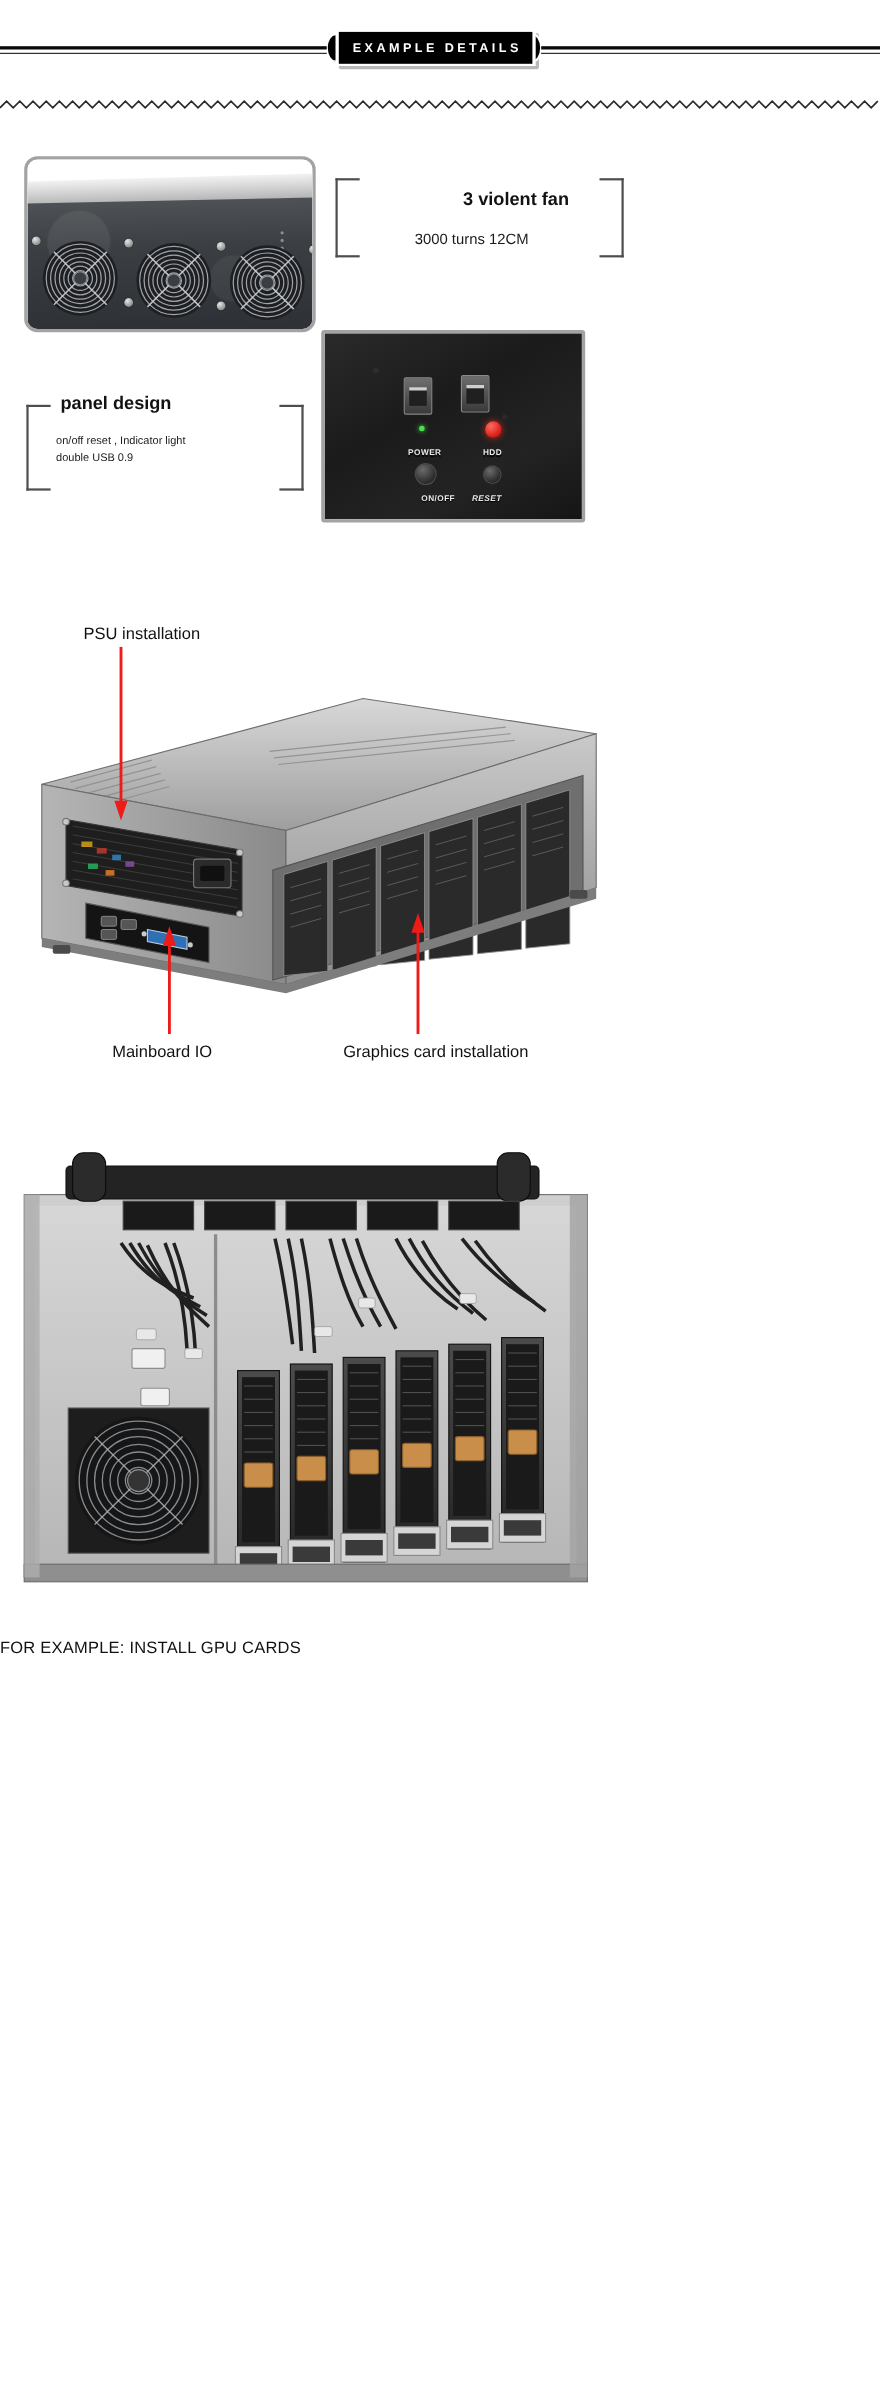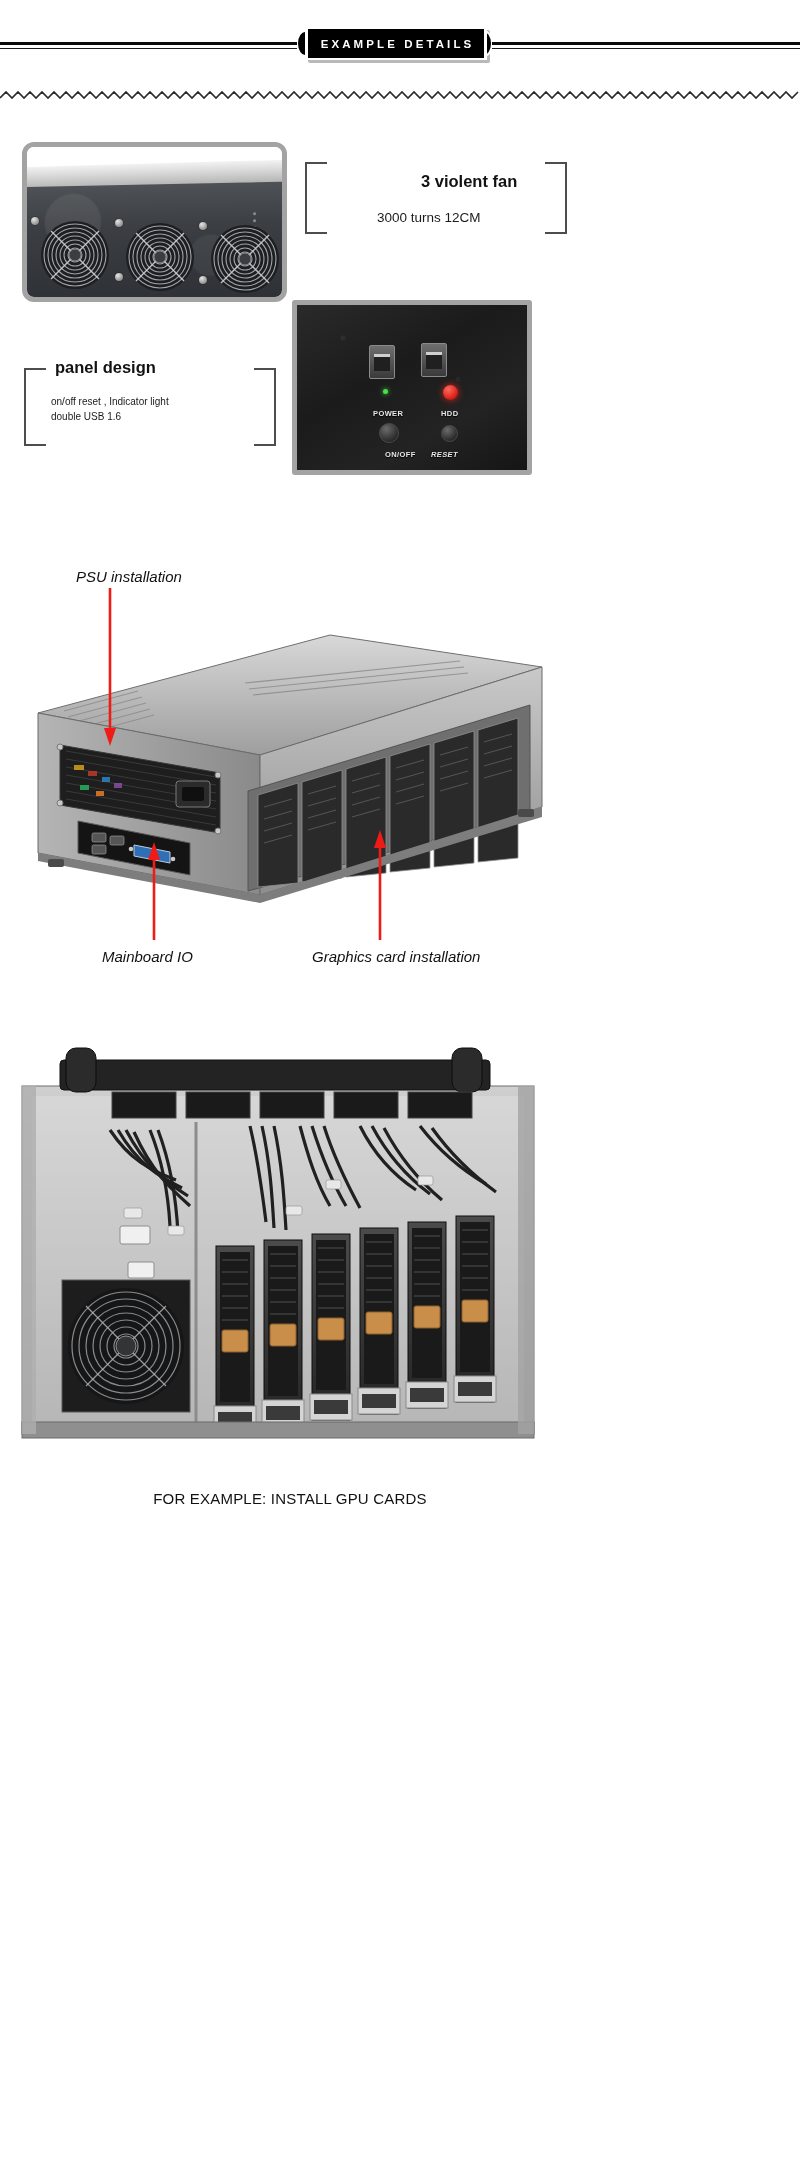--- a/index.html
+++ b/index.html
@@ -45,21 +45,21 @@
   .ear svg { display:block; }
 
   
   .scallop { position:absolute; left:0; top:90px; width:800px; height:10px; overflow:hidden; }
   .scallop svg { display:block; }
 
   
   .sec1 { position:absolute; left:0; top:100px; width:800px; height:420px; }
 
   .photo-frame {
-    position:absolute; border:5px solid #a3a3a3; border-radius:12px;
+    position:absolute; border:3px solid #a3a3a3; border-radius:12px;
     overflow:hidden; background:#fff;
   }
   #fan-photo { left:22px; top:42px; width:265px; height:160px; }
   #panel-photo { left:292px; top:200px; width:240px; height:175px; border-radius:3px; }
 
   
   .fanpic { position:absolute; inset:0; background:#fff; }
   .fan-top {
     position:absolute; left:0; top:20px; width:100%; height:22px;
     background:linear-gradient(180deg,#f2f2f2 0%,#d7d7d7 45%,#b4b4b4 100%);
@@ -139,40 +139,40 @@
     position:absolute; font-size:13.5px; font-weight:400; color:#1b1b1b;
     white-space:nowrap; font-family:"Liberation Sans", sans-serif;
   }
   .cap-small {
     position:absolute; font-size:10px; font-weight:400; color:#1b1b1b;
     line-height:1.28; white-space:nowrap;
     font-family:Liberation Sans, sans-serif;
   }
 
   
-  .sec2 { position:absolute; left:0; top:540px; width:656px; height:470px;font-style:italic; }
+  .sec2 { position:absolute; left:0; top:540px; width:656px; height:470px; }
 
   .chassis-rear { position:absolute; left:30px; top:55px; width:520px; height:310px; }
   .chassis-rear svg { display:block; }
 
   .ann-label {
     position:absolute; font-size:15px; font-weight:400; color:#111;
     white-space:nowrap; font-family:"Liberation Sans", sans-serif;
   }
   .arrow { position:absolute; }
   .arrow svg { display:block; }
 
   
   .sec3 { position:absolute; left:0; top:1020px; width:800px; height:1157px; }
   .build-photo { position:absolute; left:0px; top:10px; width:580px; height:430px; }
   .build-photo svg { display:block; }
 
   .build-caption {
     position:absolute; left:0; top:470px; width:580px;
-    text-align:center; font-size:15px; color:#111;
+    text-align:left; font-size:15px; color:#111;
     font-family:"Liberation Sans", sans-serif; letter-spacing:.2px;
   }
 </style>
 </head>
 <body>
 
 <div class="header-wrap">
 
   <div class="hdr-rules">
     <div class="hdr-rule-a"></div>
@@ -321,21 +321,21 @@
       <div class="plabel" style="left:72px; top:145px;margin-left:16px;">ON/OFF</div>
       <div class="plabel" style="left:134px; top:145px;font-style:italic;">RESET</div>
     </div>
   </div>
 
   <div class="callout">
     <div class="brk brk-l" style="left:24px; top:268px; width:22px; height:78px;"></div>
     <div class="brk brk-r" style="left:254px; top:268px; width:22px; height:78px;"></div>
     <div class="cap-title" style="left:55px; top:258px;">panel design</div>
     <div class="cap-small" style="left:51px; top:296px;">on/off reset , Indicator light</div>
-    <div class="cap-small" style="left:51px; top:311px;">double USB 1.6</div>
+    <div class="cap-small" style="left:51px; top:311px;">double USB 0.9</div>
   </div>
 </div>
 
 <div class="sec2">
 
   <div class="chassis-rear">
     <svg width="520" height="310" viewBox="0 0 520 310">
       <defs>
         <linearGradient id="gTop" x1="0" y1="0" x2="0" y2="1">
           <stop offset="0" stop-color="#d8d8d8"></stop>

